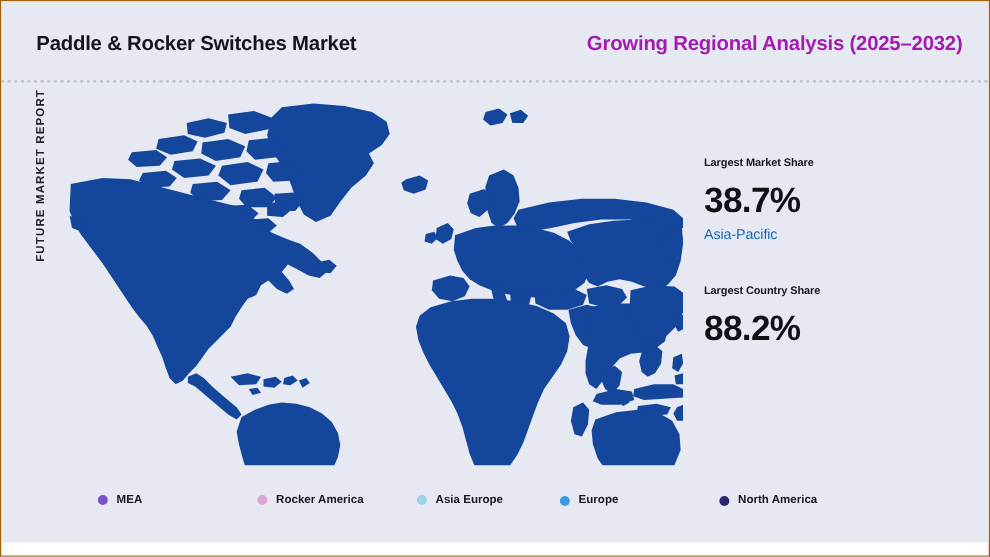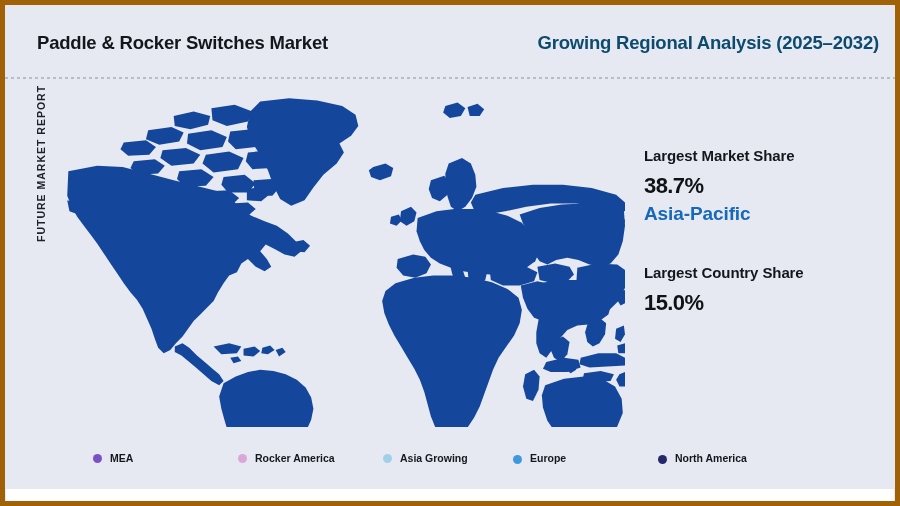--- a/index.html
+++ b/index.html
@@ -13,21 +13,21 @@
     overflow: hidden;
     font-family: "Liberation Sans", sans-serif;
   }
 
   .slide {
     position: relative;
     width: 900px;
     height: 506px;
     background: #e6e9f2;
     box-sizing: border-box;
-    border: 5px solid #a16207;
+    border: 1px solid #a16207;
     overflow: hidden;
   }
 
   
   .header {
     position: absolute;
     left: 0; top: 0;
     width: 900px;
     height: 73px;
     box-sizing: border-box;
@@ -43,21 +43,21 @@
     letter-spacing: -0.2px;
     white-space: nowrap;
   }
   .header-subtitle {
     position: absolute;
     right: 26px;
     top: 38px;
     transform: translateY(-50%);
     font-size: 18.5px;
     font-weight: bold;
-    color: #0c4a6e;
+    color: #a21caf;
     letter-spacing: -0.2px;
     white-space: nowrap;
   }
   .header-rule {
     position: absolute;
     left: 0;
     right: 0;
     top: 72px;
     height: 2px;
     background-image: linear-gradient(to right, #b9bdc9 0px, #b9bdc9 3px, rgba(0,0,0,0) 3px, rgba(0,0,0,0) 6px);
@@ -96,37 +96,37 @@
   
   .stats {
     position: absolute;
     left: 639px;
     top: 142px;
     width: 240px;
   }
   .stat-block { margin-bottom: 38px; }
   .stat-block:last-child { margin-bottom: 0; }
   .stat-label {
-    font-size: 15px;
+    font-size: 10px;
     font-weight: bold;
     color: #15161c;
     letter-spacing: -0.1px;
     line-height: 1.2;
   }
   .stat-value {
-    font-size: 22px;
+    font-size: 32px;
     font-weight: bold;
     color: #111216;
     letter-spacing: -0.6px;
     line-height: 1.22;
     margin-top: 8px;
   }
   .stat-region {
-    font-size: 19px;
-    font-weight: bold;
+    font-size: 13px;
+    font-weight: normal;
     color: #1668b8;
     letter-spacing: -0.1px;
     line-height: 1.2;
     margin-top: 3px;
   }
 
   
   .legend {
     position: absolute;
     left: 88px;
@@ -313,40 +313,40 @@
   <div class="stats">
 
     <div class="stat-block">
       <div class="stat-label">Largest Market Share</div>
       <div class="stat-value">38.7%</div>
       <div class="stat-region">Asia-Pacific</div>
     </div>
 
     <div class="stat-block">
       <div class="stat-label">Largest Country Share</div>
-      <div class="stat-value">15.0%</div>
+      <div class="stat-value">88.2%</div>
     </div>
 
   </div>
 
   <div class="legend">
 
     <div class="legend-item" style="left:0px;align-items:center;">
       <span class="legend-dot" style="background: rgb(123, 82, 196);"></span>
       <span class="legend-label">MEA</span>
     </div>
 
     <div class="legend-item" style="left:145px;">
       <span class="legend-dot" style="background: rgb(217, 168, 217);"></span>
       <span class="legend-label">Rocker America</span>
     </div>
 
     <div class="legend-item" style="left:290px;">
       <span class="legend-dot" style="background: rgb(159, 208, 232);"></span>
-      <span class="legend-label">Asia Growing</span>
+      <span class="legend-label">Asia Europe</span>
     </div>
 
     <div class="legend-item" style="left:420px;align-items:flex-end;">
       <span class="legend-dot" style="background: rgb(61, 154, 224);"></span>
       <span class="legend-label">Europe</span>
     </div>
 
     <div class="legend-item" style="left:565px;align-items:flex-end;">
       <span class="legend-dot" style="background: rgb(39, 40, 107);"></span>
       <span class="legend-label">North America</span>

